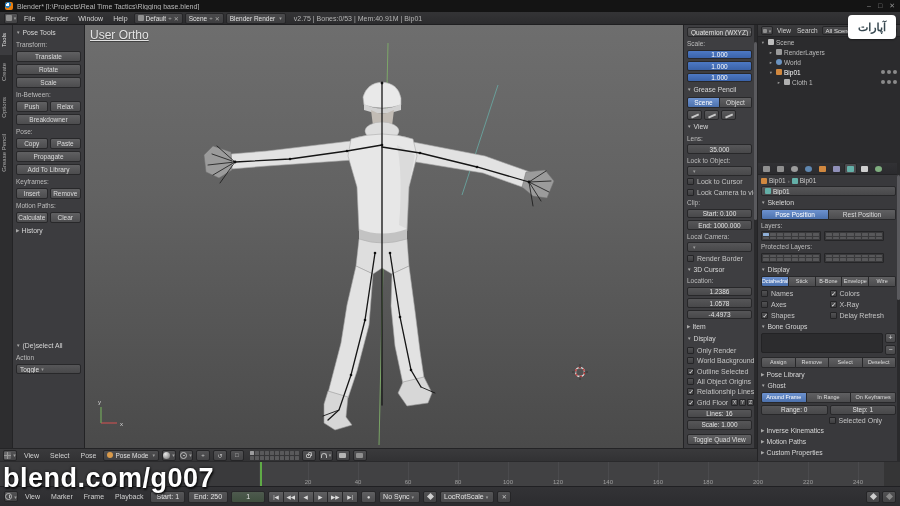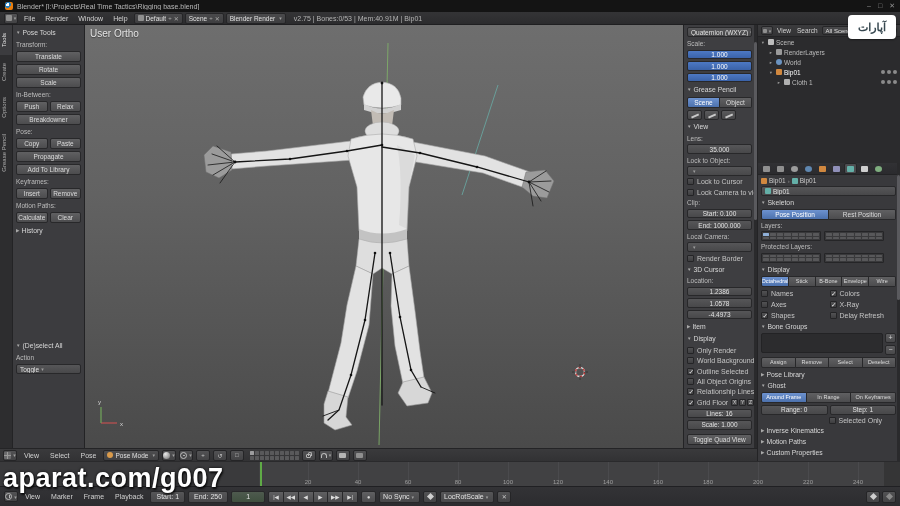--- a/index.html
+++ b/index.html
@@ -49,21 +49,21 @@
 
 #toolshelf{position:absolute;left:0;top:25px;width:85px;height:423px;background:#3c3c3f;border-right:1px solid #232325;display:flex;}
 #ts-tabs{width:13px;background:#2d2d2f;display:flex;flex-direction:column;border-right:1px solid #232325;}
 .ts-tab{writing-mode:vertical-rl;transform:rotate(180deg);font-size:6px;color:#aeaeae;padding:8px 1px;text-align:center;}
 .ts-tab.active{background:#3c3c3f;color:#e8e8e8;}
 #ts-body{flex:1;padding:2px 3px;display:flex;flex-direction:column;gap:2px;overflow:hidden;}
 #ts-spacer{height:100px;}
 
 
 #viewport{position:absolute;left:85px;top:25px;width:598px;height:423px;background:linear-gradient(180deg,#6e6e6e 0%,#626262 40%,#4a4a4a 100%);overflow:hidden;}
-#vp-label{position:absolute;left:5px;top:3px;font-size:10px;color:#e3e3e3;text-shadow:0 1px 1px rgba(0,0,0,.4);}
+#vp-label{position:absolute;left:5px;top:3px;font-size:12px;color:#e3e3e3;text-shadow:0 1px 1px rgba(0,0,0,.4);text-decoration:underline;}
 #scene-svg{position:absolute;left:0;top:0;}
 
 
 #vheader{position:absolute;left:0;top:448px;width:757px;height:13px;background:linear-gradient(#3a3a3c,#323234);border-top:1px solid #242426;display:flex;align-items:center;gap:3px;padding:0 3px;}
 .mode-dd{display:flex;align-items:center;gap:2px;height:11px;background:linear-gradient(#4e4e50,#404042);border:1px solid #252527;border-radius:2px;padding:0 3px;white-space:nowrap;font-size:6.5px;color:#e0e0e0;}
 .mode-ic{width:6px;height:6px;border-radius:50%;background:#d99a4b;}
 .sphere-ic{width:7px;height:7px;border-radius:50%;background:radial-gradient(circle at 35% 30%,#e9e9e9,#6f6f6f);}
 .pivot-ic{width:7px;height:7px;border-radius:50%;border:1px solid #bcbcbc;position:relative;}
 .pivot-ic::after{content:"";position:absolute;left:2px;top:2px;width:1.5px;height:1.5px;border-radius:50%;background:#bcbcbc;}
 .grid-ic{width:7px;height:7px;background:linear-gradient(#9a9a9a,#9a9a9a) 0 3px/7px 1px no-repeat,linear-gradient(#9a9a9a,#9a9a9a) 3px 0/1px 7px no-repeat,#6a6a6c;border-radius:1px;}
@@ -774,16 +774,16 @@
   <span class="tl-right">
     <span class="hdr-ic" style="height:12px;">
         <i class="key-ic"></i>
       </span>
     <span class="hdr-ic" style="height:12px;">
         <i class="key-ic" style="background:#8a8a8a;"></i>
       </span>
   </span>
 </div>
 
-<div id="watermark">aparat.com/g007</div>
+<div id="watermark">blend.com/g007</div>
 <div id="aparat-logo">
     <span>آپارات</span>
   </div>
 
 </body></html>

